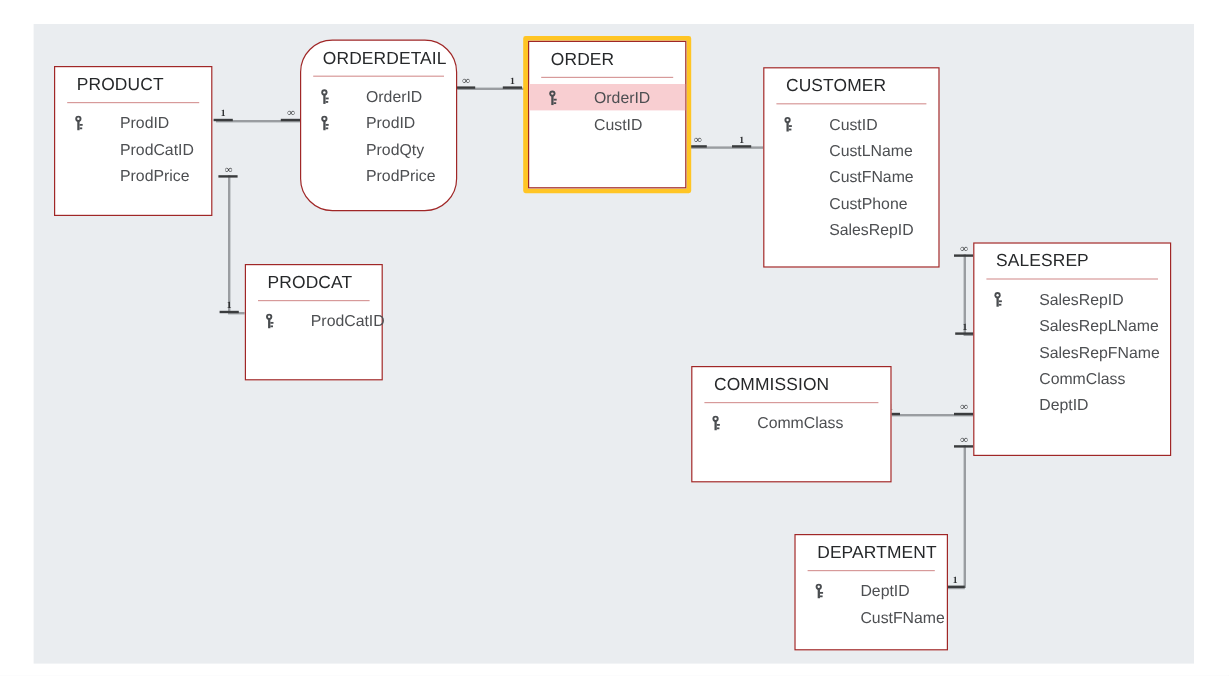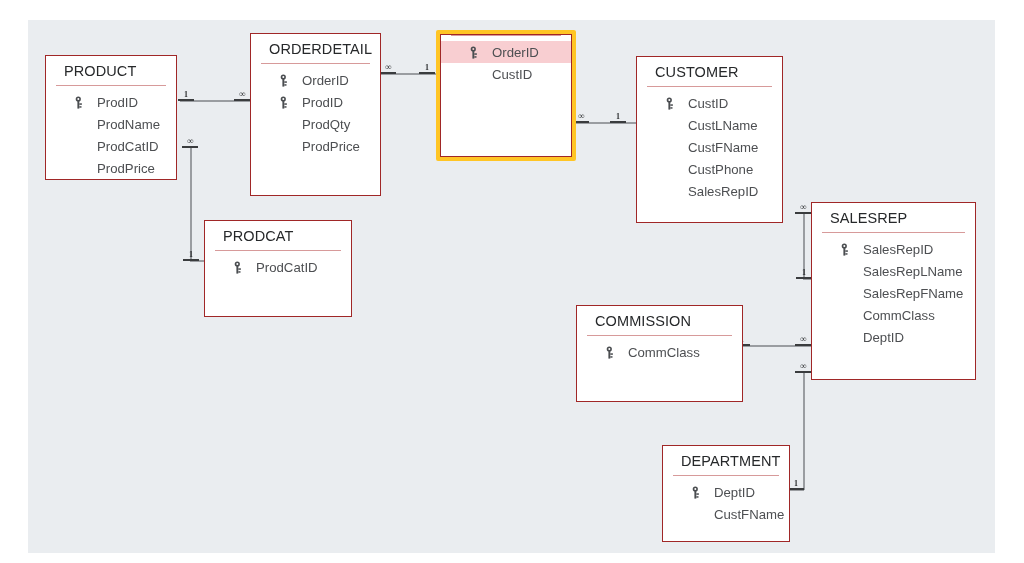--- a/index.html
+++ b/index.html
@@ -45,24 +45,25 @@
   }
 
   .field-list {
     padding: 5px 0 9px 0;
   }
 
   .field-row {
     display: flex;
     align-items: center;
     height: 22px;
-    padding-left: 29px;
+    padding-left: 16px;
     font-size: 13.2px;
     color: #4d4f52;
     white-space: nowrap;
+    gap: 16px;
   }
 
   .field-row.pk-highlight {
     background: #f8ced1;
   }
 
   .key-slot {
     width: 22px;
     flex: 0 0 22px;
     display: flex;
@@ -208,34 +209,30 @@
             <circle cx="3.3" cy="3" r="1" fill="#ffffff"></circle>
             <rect x="2.4" y="4.6" width="1.9" height="8" fill="#4a4d50"></rect>
             <rect x="4.3" y="7.3" width="2.6" height="1.5" fill="#4a4d50"></rect>
             <rect x="4.3" y="10.2" width="2.2" height="1.5" fill="#4a4d50"></rect>
           </svg>
         </span>
         <span class="field-name">ProdID</span>
       </div>
       <div class="field-row">
         <span class="key-slot"></span>
-        <span class="field-name">ProdName</span>
-      </div>
-      <div class="field-row">
-        <span class="key-slot"></span>
         <span class="field-name">ProdCatID</span>
       </div>
       <div class="field-row">
         <span class="key-slot"></span>
         <span class="field-name">ProdPrice</span>
       </div>
     </div>
   </div>
 
-  <div class="table-box" style="left:222px; top:13px; width:131px; height:163px;">
+  <div class="table-box" style="left:222px; top:13px; width:131px; height:143px;border-radius:27px;">
     <div class="table-title">ORDERDETAIL</div>
     <div class="title-rule"></div>
     <div class="field-list">
       <div class="field-row">
         <span class="key-slot">
           <svg class="key-icon" width="9" height="13" viewBox="0 0 9 13">
             <circle cx="3.3" cy="3" r="2.6" fill="#4a4d50"></circle>
             <circle cx="3.3" cy="3" r="1" fill="#ffffff"></circle>
             <rect x="2.4" y="4.6" width="1.9" height="8" fill="#4a4d50"></rect>
             <rect x="4.3" y="7.3" width="2.6" height="1.5" fill="#4a4d50"></rect>
@@ -262,20 +259,21 @@
       </div>
       <div class="field-row">
         <span class="key-slot"></span>
         <span class="field-name">ProdPrice</span>
       </div>
     </div>
   </div>
 
   <div class="sel-halo" style="left:408px; top:10px; width:140px; height:131px;"></div>
   <div class="table-box" style="left:412px; top:14px; width:132px; height:123px; border-width:1.5px;">
+    <div class="table-title">ORDER</div>
     <div class="title-rule"></div>
     <div class="field-list">
       <div class="field-row pk-highlight">
         <span class="key-slot">
           <svg class="key-icon" width="9" height="13" viewBox="0 0 9 13">
             <circle cx="3.3" cy="3" r="2.6" fill="#4a4d50"></circle>
             <circle cx="3.3" cy="3" r="1" fill="#f8ced1"></circle>
             <rect x="2.4" y="4.6" width="1.9" height="8" fill="#4a4d50"></rect>
             <rect x="4.3" y="7.3" width="2.6" height="1.5" fill="#4a4d50"></rect>
             <rect x="4.3" y="10.2" width="2.2" height="1.5" fill="#4a4d50"></rect>
@@ -353,21 +351,21 @@
         <span class="key-slot"></span>
         <span class="field-name">CommClass</span>
       </div>
       <div class="field-row">
         <span class="key-slot"></span>
         <span class="field-name">DeptID</span>
       </div>
     </div>
   </div>
 
-  <div class="table-box" style="left:176px; top:200px; width:148px; height:97px;">
+  <div class="table-box" style="left:176px; top:200px; width:115px; height:97px;">
     <div class="table-title">PRODCAT</div>
     <div class="title-rule"></div>
     <div class="field-list">
       <div class="field-row">
         <span class="key-slot">
           <svg class="key-icon" width="9" height="13" viewBox="0 0 9 13">
             <circle cx="3.3" cy="3" r="2.6" fill="#4a4d50"></circle>
             <circle cx="3.3" cy="3" r="1" fill="#ffffff"></circle>
             <rect x="2.4" y="4.6" width="1.9" height="8" fill="#4a4d50"></rect>
             <rect x="4.3" y="7.3" width="2.6" height="1.5" fill="#4a4d50"></rect>

